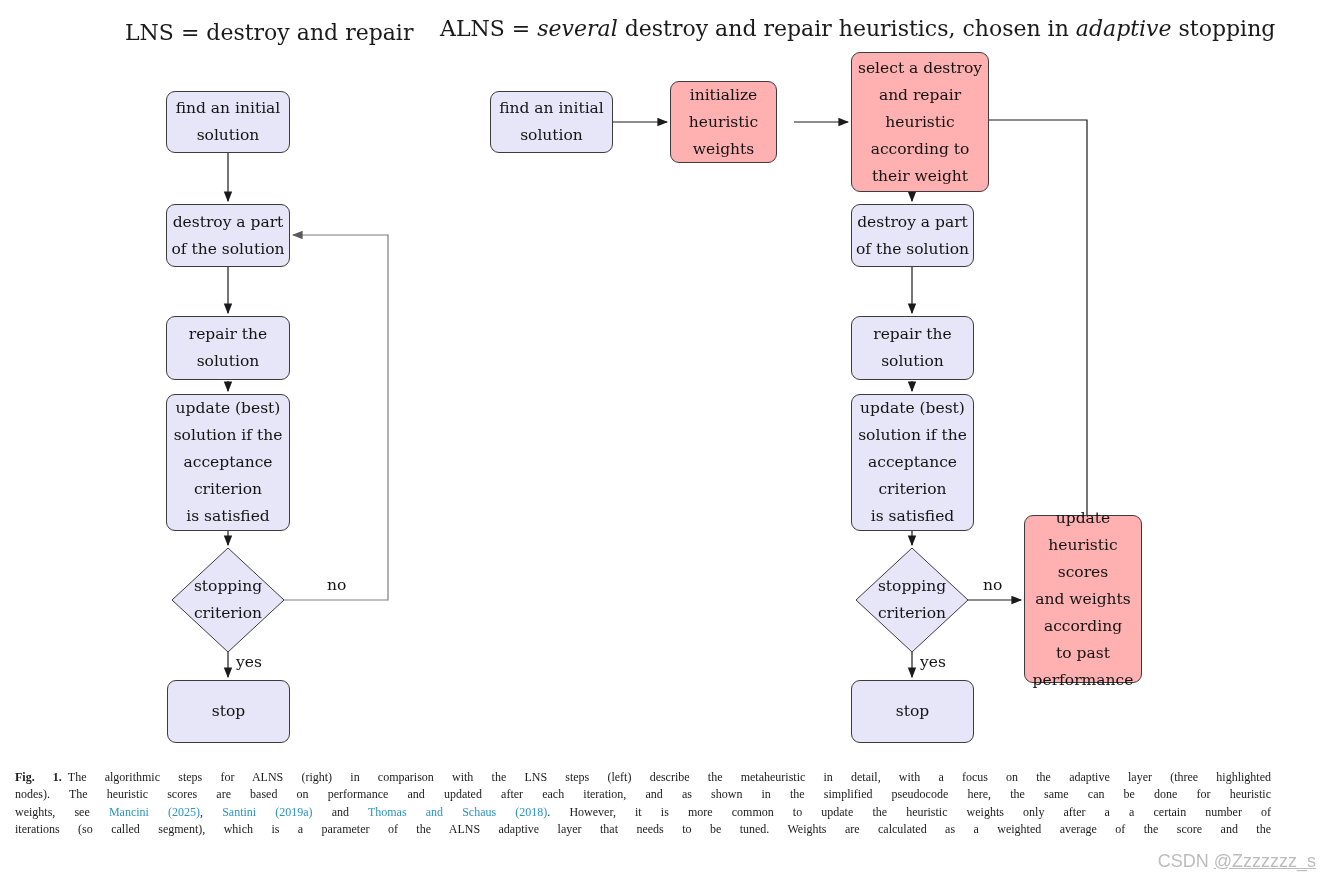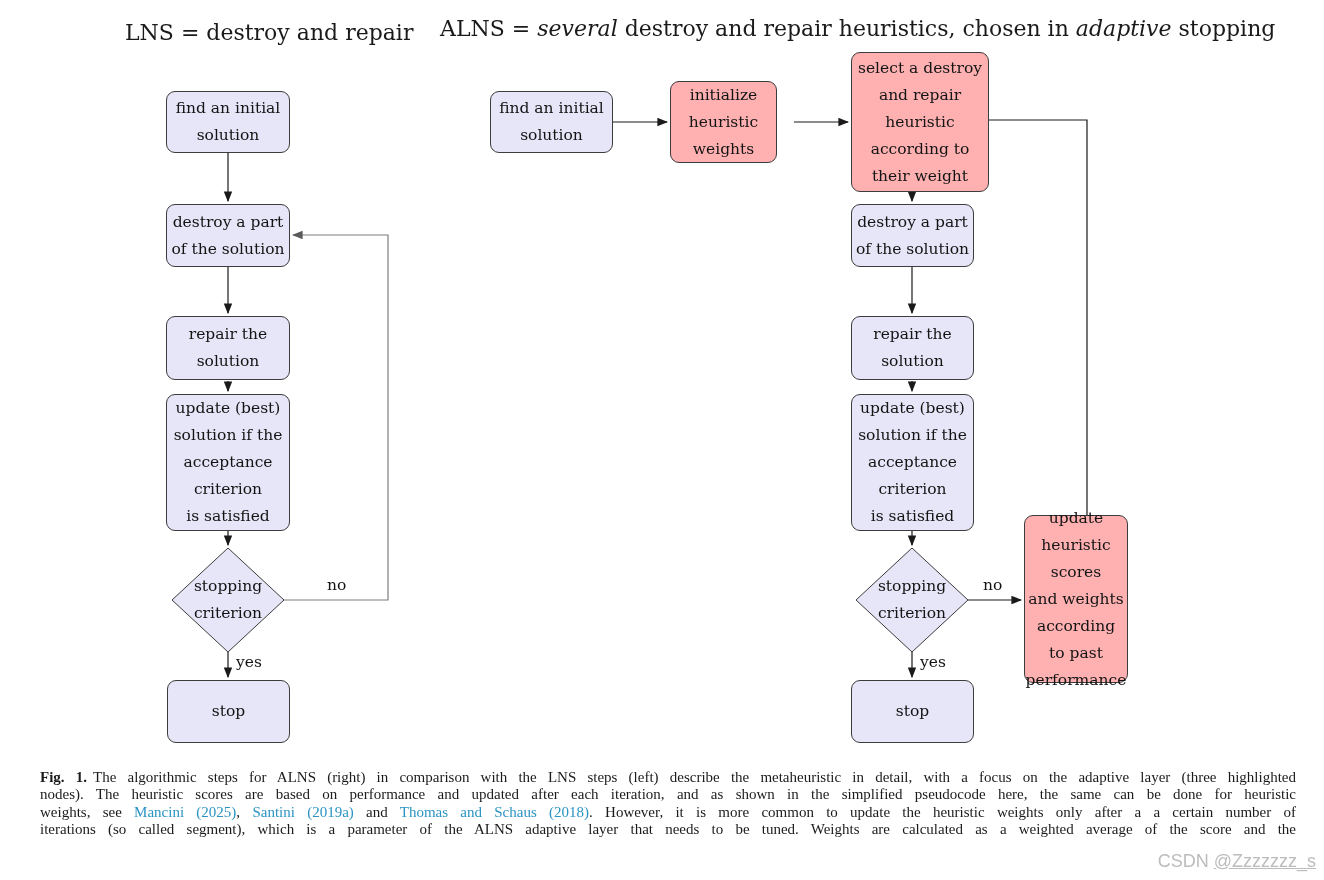--- a/index.html
+++ b/index.html
@@ -29,26 +29,26 @@
   
   #alns-title{left:440px;top:16px;}
   #alns-find{left:490px;top:91px;width:123px;height:62px;}
   #alns-init{left:670px;top:81px;width:107px;height:82px;}
   #alns-select{left:851px;top:52px;width:138px;height:140px;}
   #alns-destroy{left:851px;top:204px;width:123px;height:63px;}
   #alns-repair{left:851px;top:316px;width:123px;height:64px;}
   #alns-update{left:851px;top:394px;width:123px;height:137px;}
   #alns-diamond-text{left:854px;top:572px;width:116px;height:56px;}
   #alns-stop{left:851px;top:680px;width:123px;height:63px;}
-  #alns-scores{left:1024px;top:515px;width:104px;height:168px;}
+  #alns-scores{left:1024px;top:515px;width:118px;height:168px;}
   #alns-yes{left:920px;top:653px;}
   #alns-no{left:983px;top:576px;}
   
   .caption{position:absolute;left:15px;top:769px;width:1256px;
-           font-family:"Liberation Serif", serif;font-size:15px;line-height:17.3px;color:#1b1b1b;margin-left:25px;}
+           font-family:"Liberation Serif", serif;font-size:12px;line-height:17.3px;color:#1b1b1b;}
   .cap-line{text-align:justify;text-align-last:justify;}
   .cap-line.last{text-align-last:left;}
   .fig-label{font-weight:700;margin-right:6px;}
   .cite{color:#2b94c3;cursor:pointer;}
   
   .watermark{position:absolute;right:8px;top:851px;font-family:Liberation Sans, sans-serif;
              font-size:18px;color:#bcbcbc;}
   .watermark .handle{text-decoration:underline;}
 </style>
 </head>

